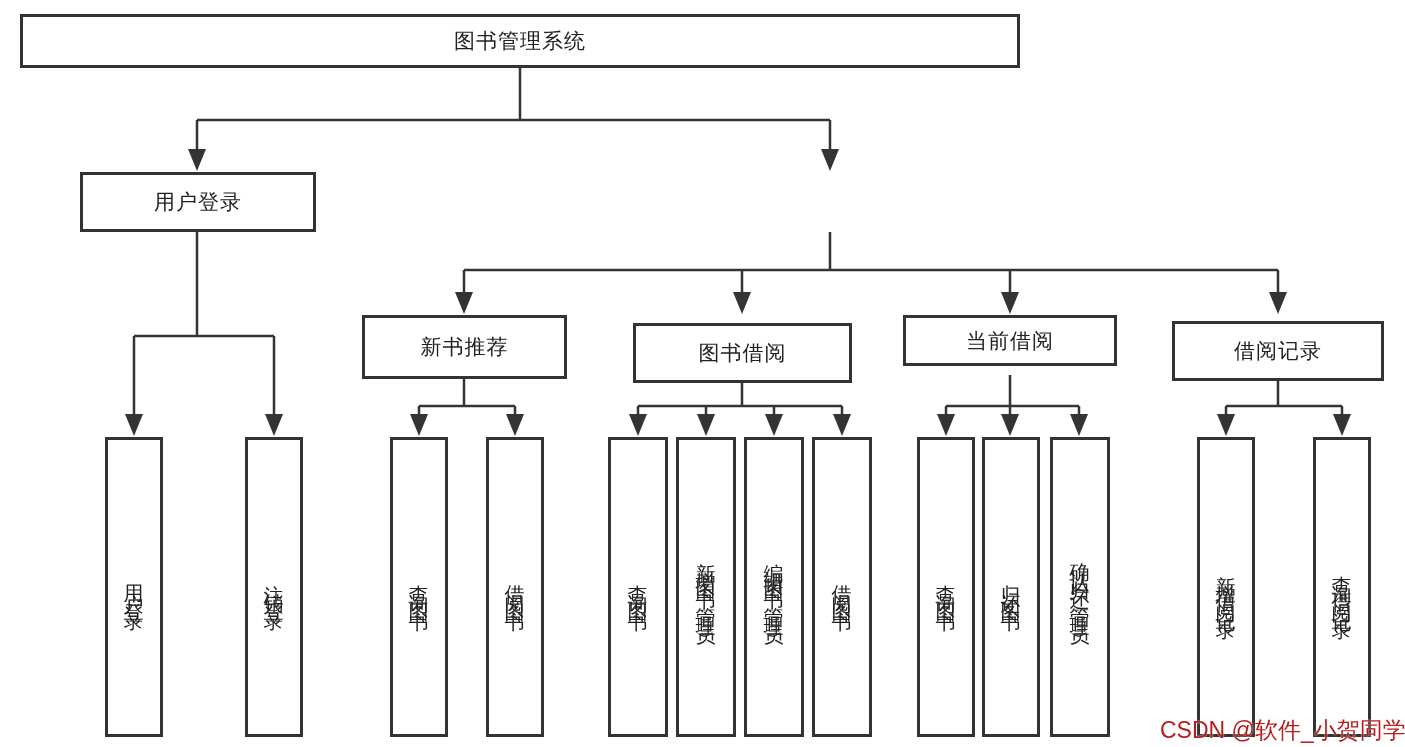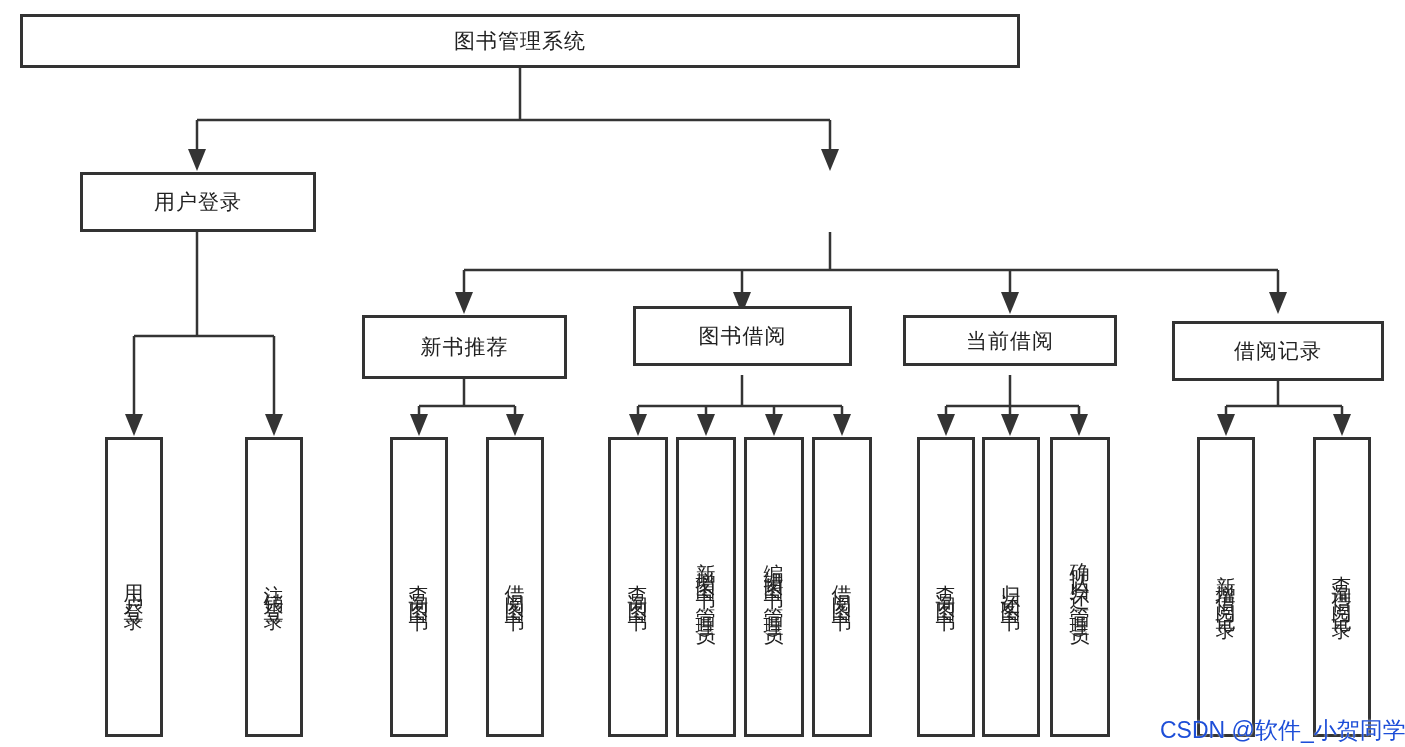--- a/index.html
+++ b/index.html
@@ -45,21 +45,21 @@
     letter-spacing: 9px;
     line-height: 1;
     white-space: nowrap;
   }
   .watermark {
     position: absolute;
     left: 1160px;
     top: 715px;
     width: 245px;
     font-size: 23px;
-    color: #1d4ed8;
+    color: #b91c1c;
     text-shadow: 0 0 2px #ffffff;
     white-space: nowrap;
     z-index: 5;
   }
 </style>
 </head>
 <body>
 
 <div class="canvas">
 
@@ -107,21 +107,21 @@
     <span class="label">图书管理系统</span>
   </div>
 
   <div class="node h-node" style="left:80px; top:172px; width:236px; height:60px;">
     <span class="label">用户登录</span>
   </div>
 
   <div class="node h-node" style="left:362px; top:315px; width:205px; height:64px;">
     <span class="label">新书推荐</span>
   </div>
-  <div class="node h-node" style="left:633px; top:306px; width:219px; height:60px;">
+  <div class="node h-node" style="left:633px; top:323px; width:219px; height:60px;">
     <span class="label">图书借阅</span>
   </div>
   <div class="node h-node" style="left:903px; top:315px; width:214px; height:51px;">
     <span class="label">当前借阅</span>
   </div>
   <div class="node h-node" style="left:1172px; top:315px; width:212px; height:60px;margin-top:6px;">
     <span class="label">借阅记录</span>
   </div>
 
   <div class="node v-node" style="left:105px; top:437px; width:58px; height:300px;">

